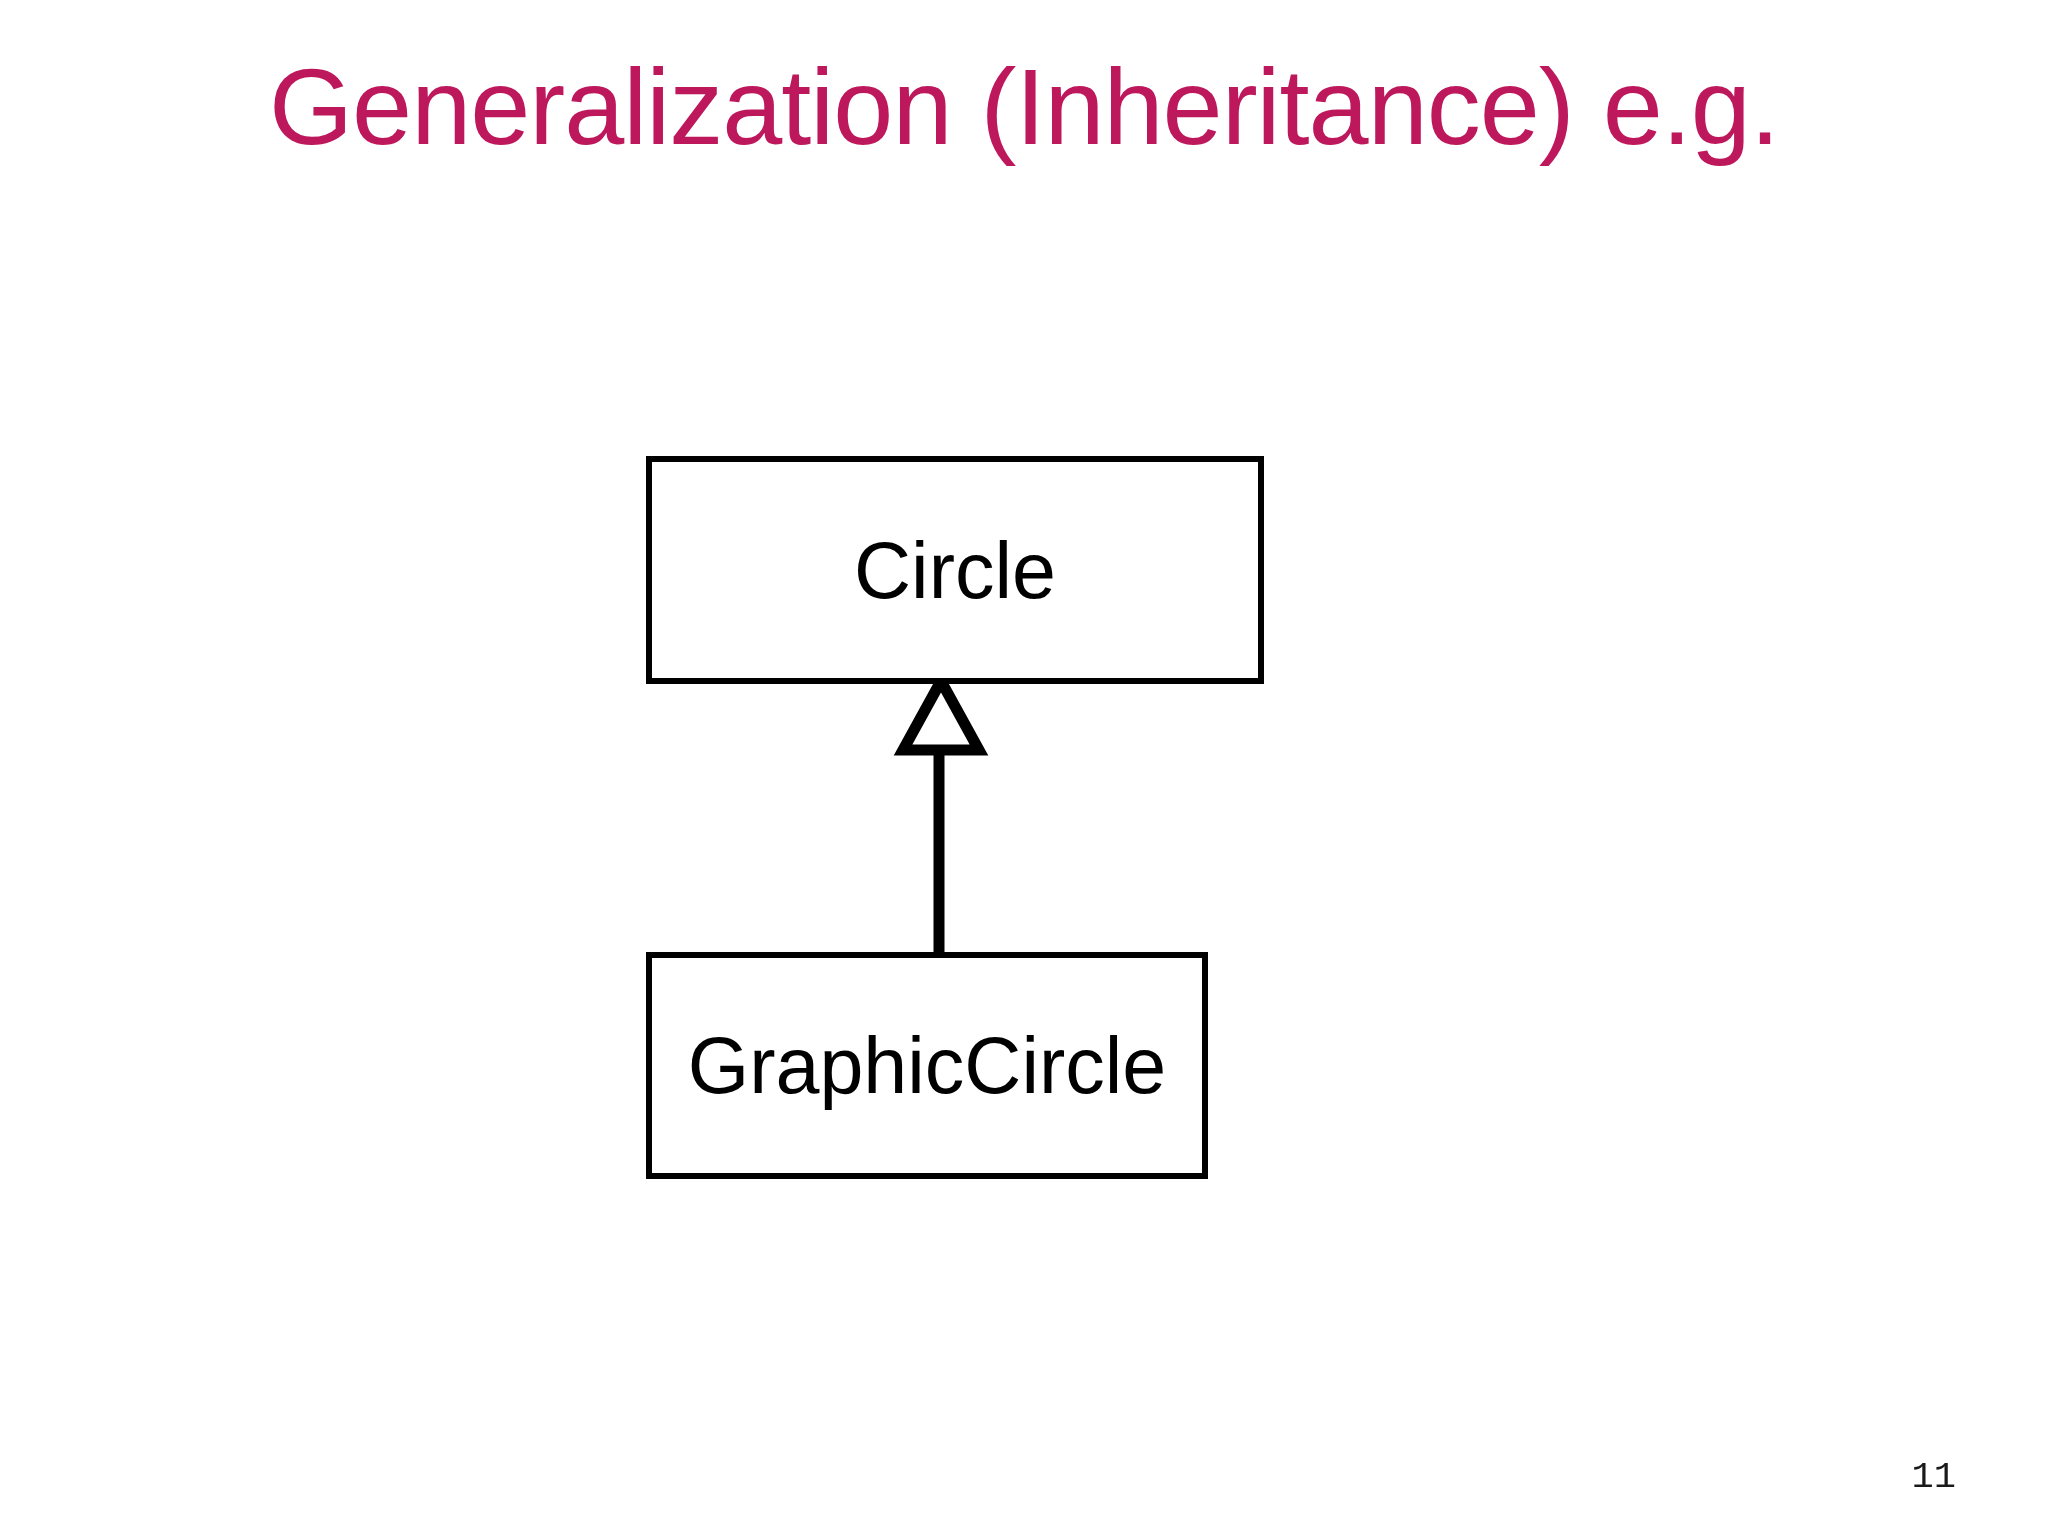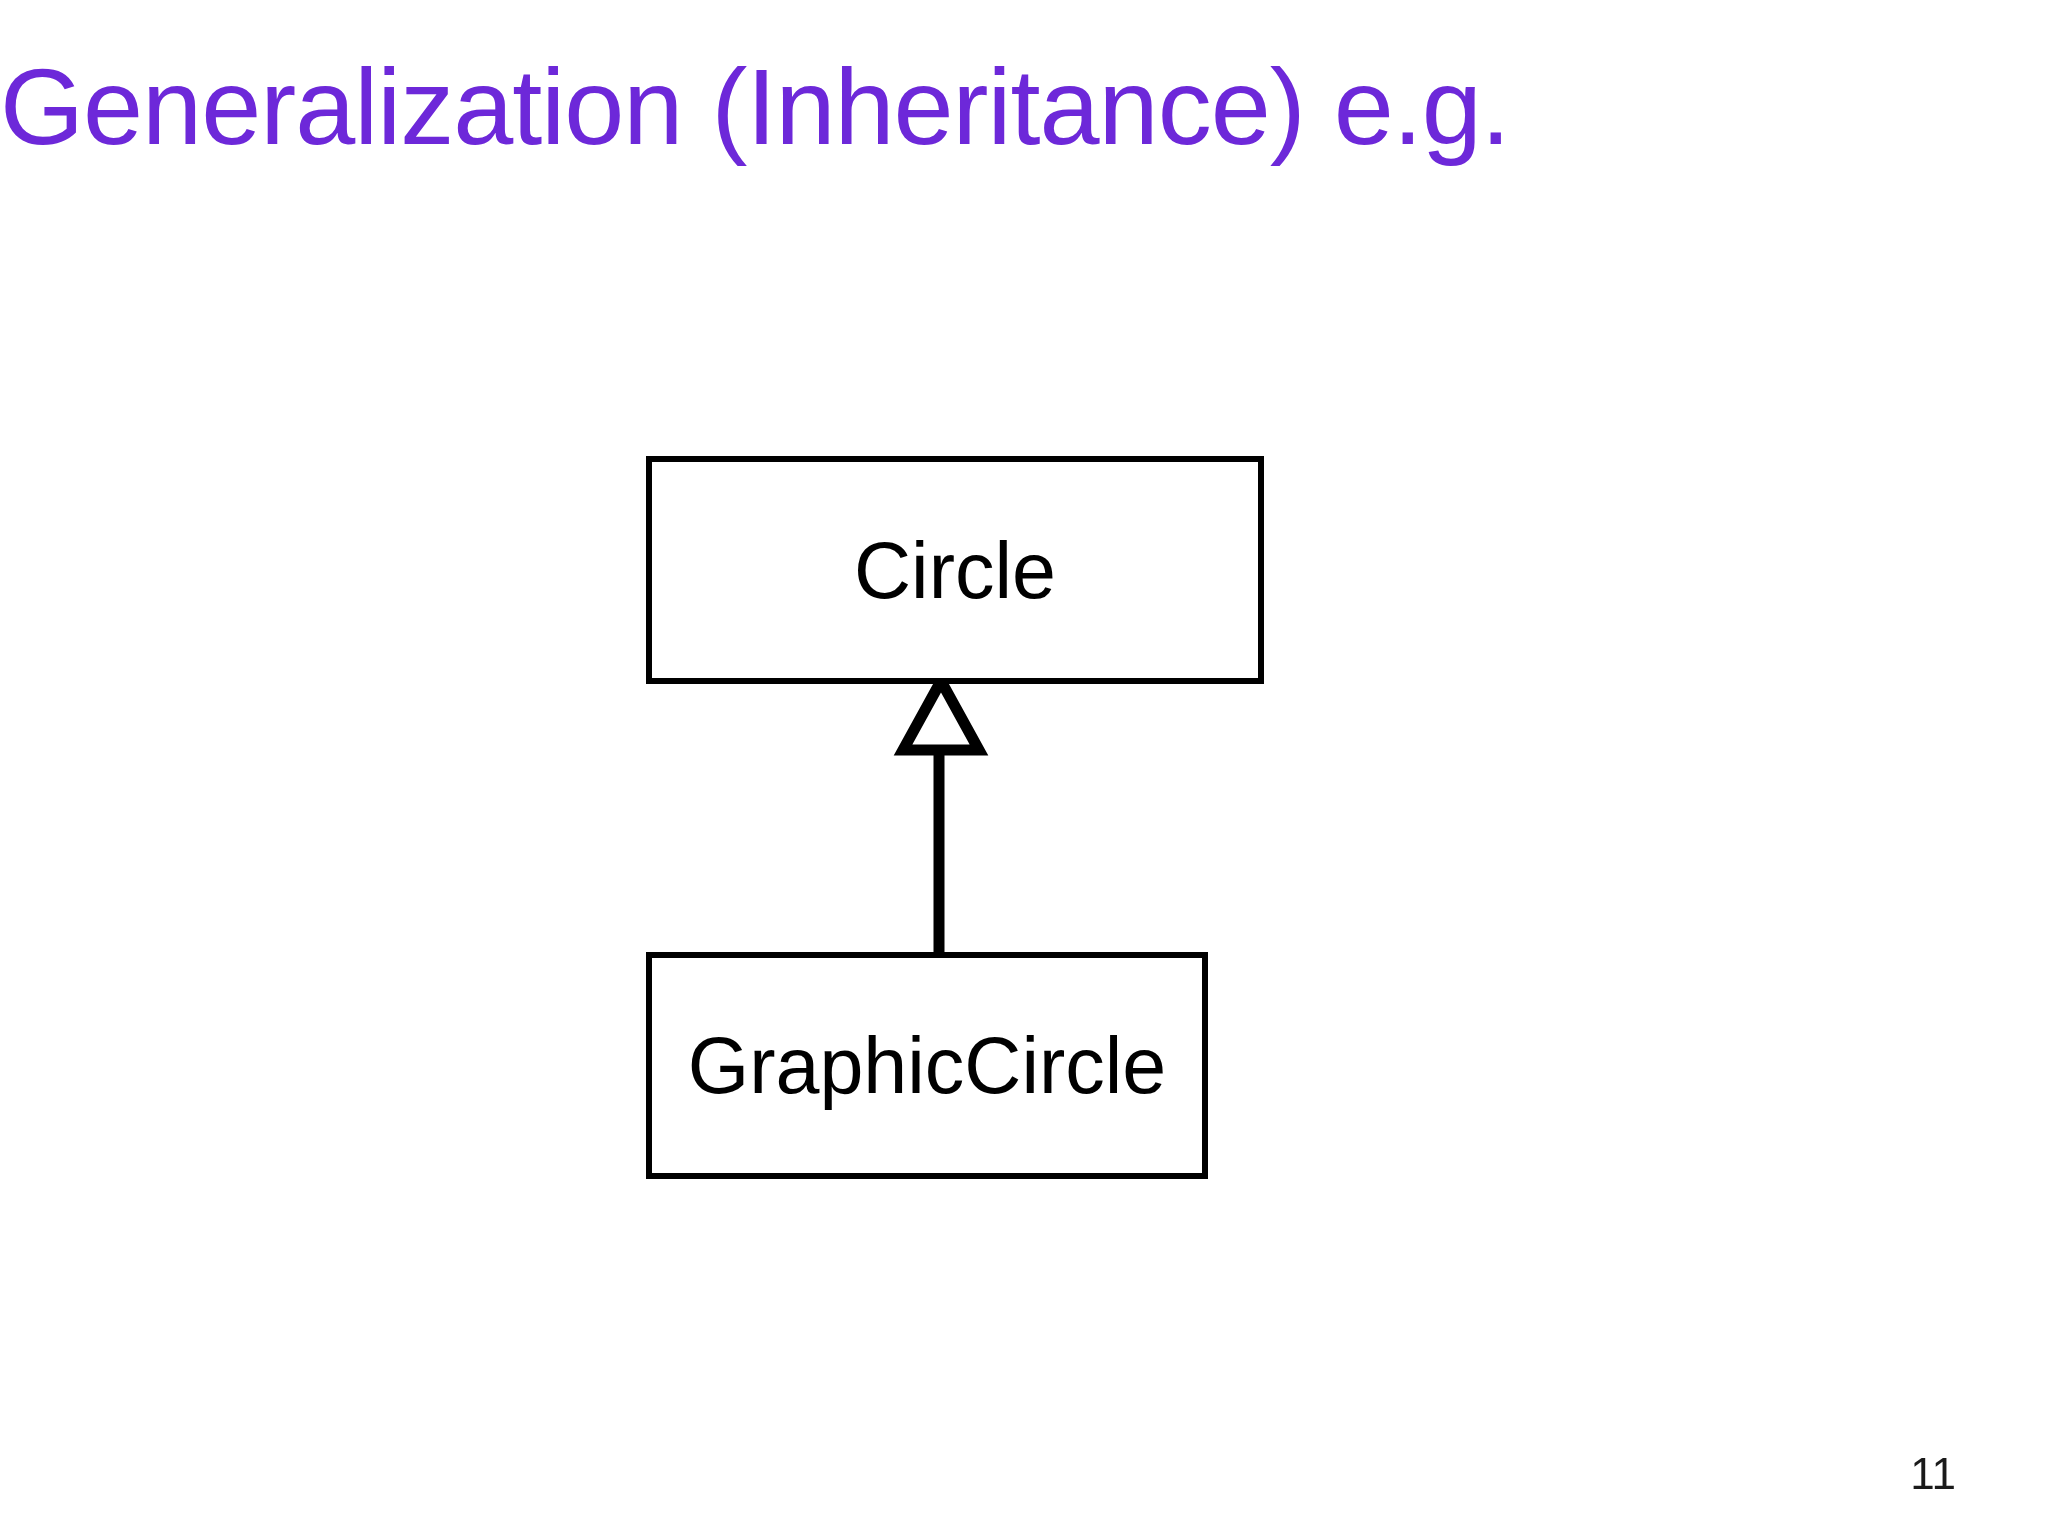--- a/index.html
+++ b/index.html
@@ -19,22 +19,22 @@
     height: 1536px;
     background: #ffffff;
   }
 
   
   #slide-title {
     position: absolute;
     left: 0;
     top: 50px;
     width: 2048px;
-    text-align: left;
-    color: #6d28d9;
+    text-align: center;
+    color: #be185d;
     font-family: "Liberation Sans", sans-serif;
     font-size: 108px;
     font-weight: normal;
     line-height: 1.05;
     letter-spacing: -1px;
     white-space: nowrap;
   }
 
   
   #uml-diagram {
@@ -84,22 +84,22 @@
     width: 2048px;
     height: 1536px;
     pointer-events: none;
   }
 
   
   #page-number {
     position: absolute;
     right: 92px;
     bottom: 40px;
-    font-family: Liberation Sans, sans-serif;
-    font-size: 44px;
+    font-family: Liberation Mono, monospace;
+    font-size: 37px;
     color: #1a1a1a;
     line-height: 1;
   }
 </style>
 </head>
 <body>
 
 <div id="slide">
 
   <div id="slide-title">Generalization (Inheritance) e.g.</div>

